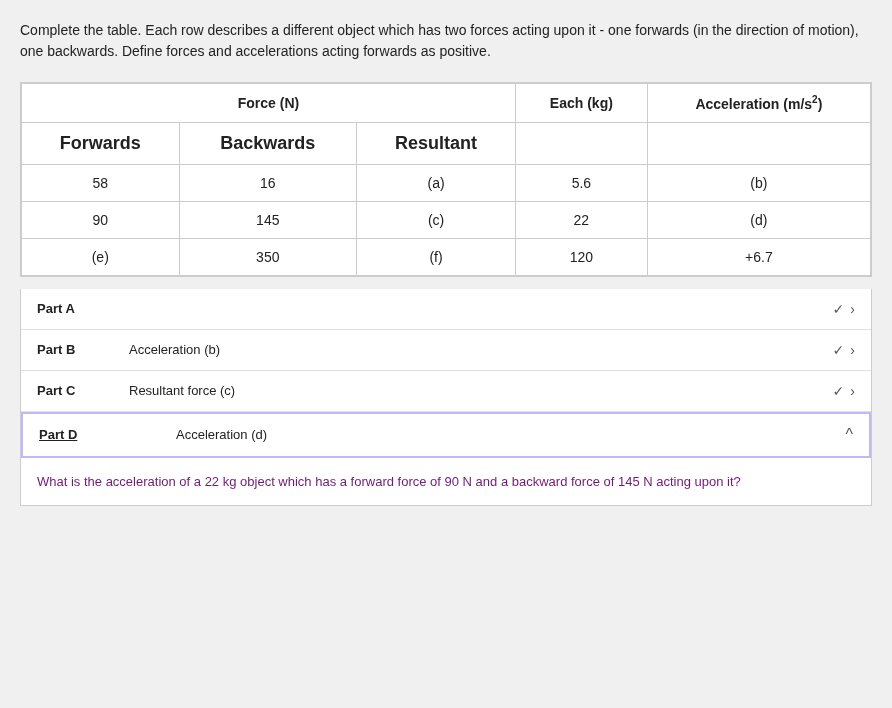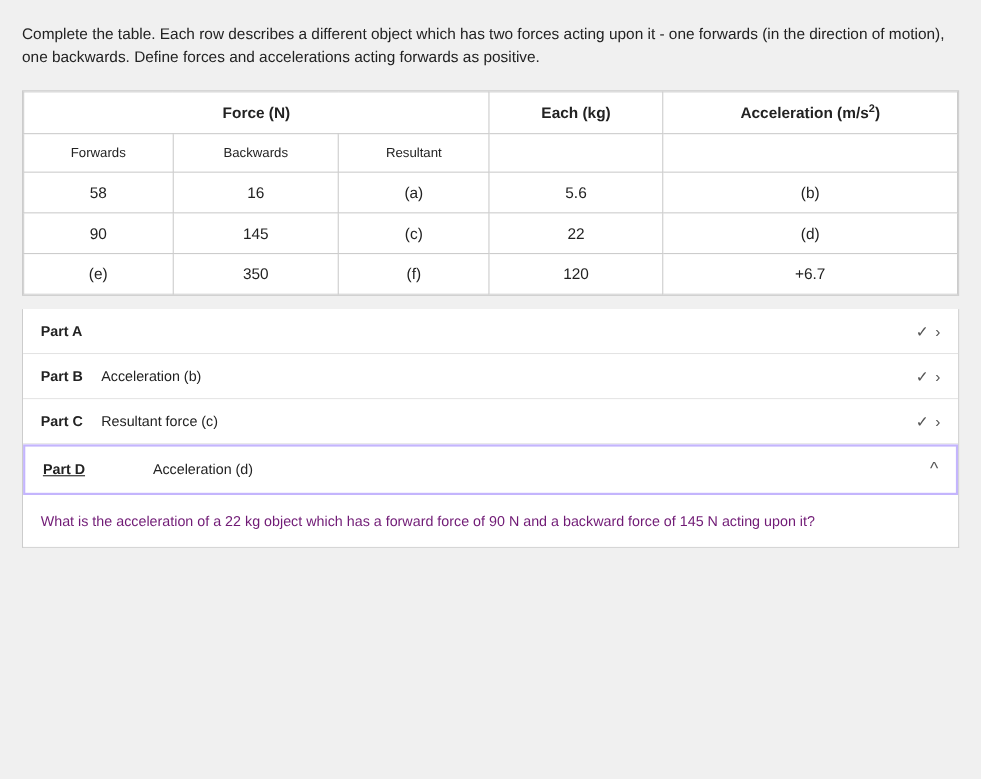--- a/index.html
+++ b/index.html
@@ -34,37 +34,38 @@
       padding: 10px 14px;
       text-align: center;
     }
     .header-row-1 th {
       background: #fff;
       font-weight: bold;
       font-size: 14px;
     }
     .header-row-2 th {
       background: #fff;
-      font-weight: normal;
-      font-size: 12px;
+      font-weight: bold;
+      font-size: 18px;
     }
     .data-row td {
       font-size: 14px;
     }
     .parts-section {
       background: #fff;
       border: 1px solid #ccc;
       border-top: none;
     }
     .part-row {
       display: flex;
       align-items: center;
       padding: 12px 16px;
       border-bottom: 1px solid #e0e0e0;
       background: #fff;
+      gap: 37px;
     }
     .part-row.active {
       border: 2px solid #c4b5fd;
       background: #fff;
     }
     .part-label {
       font-size: 13px;
       font-weight: bold;
       min-width: 55px;
       color: #222;

